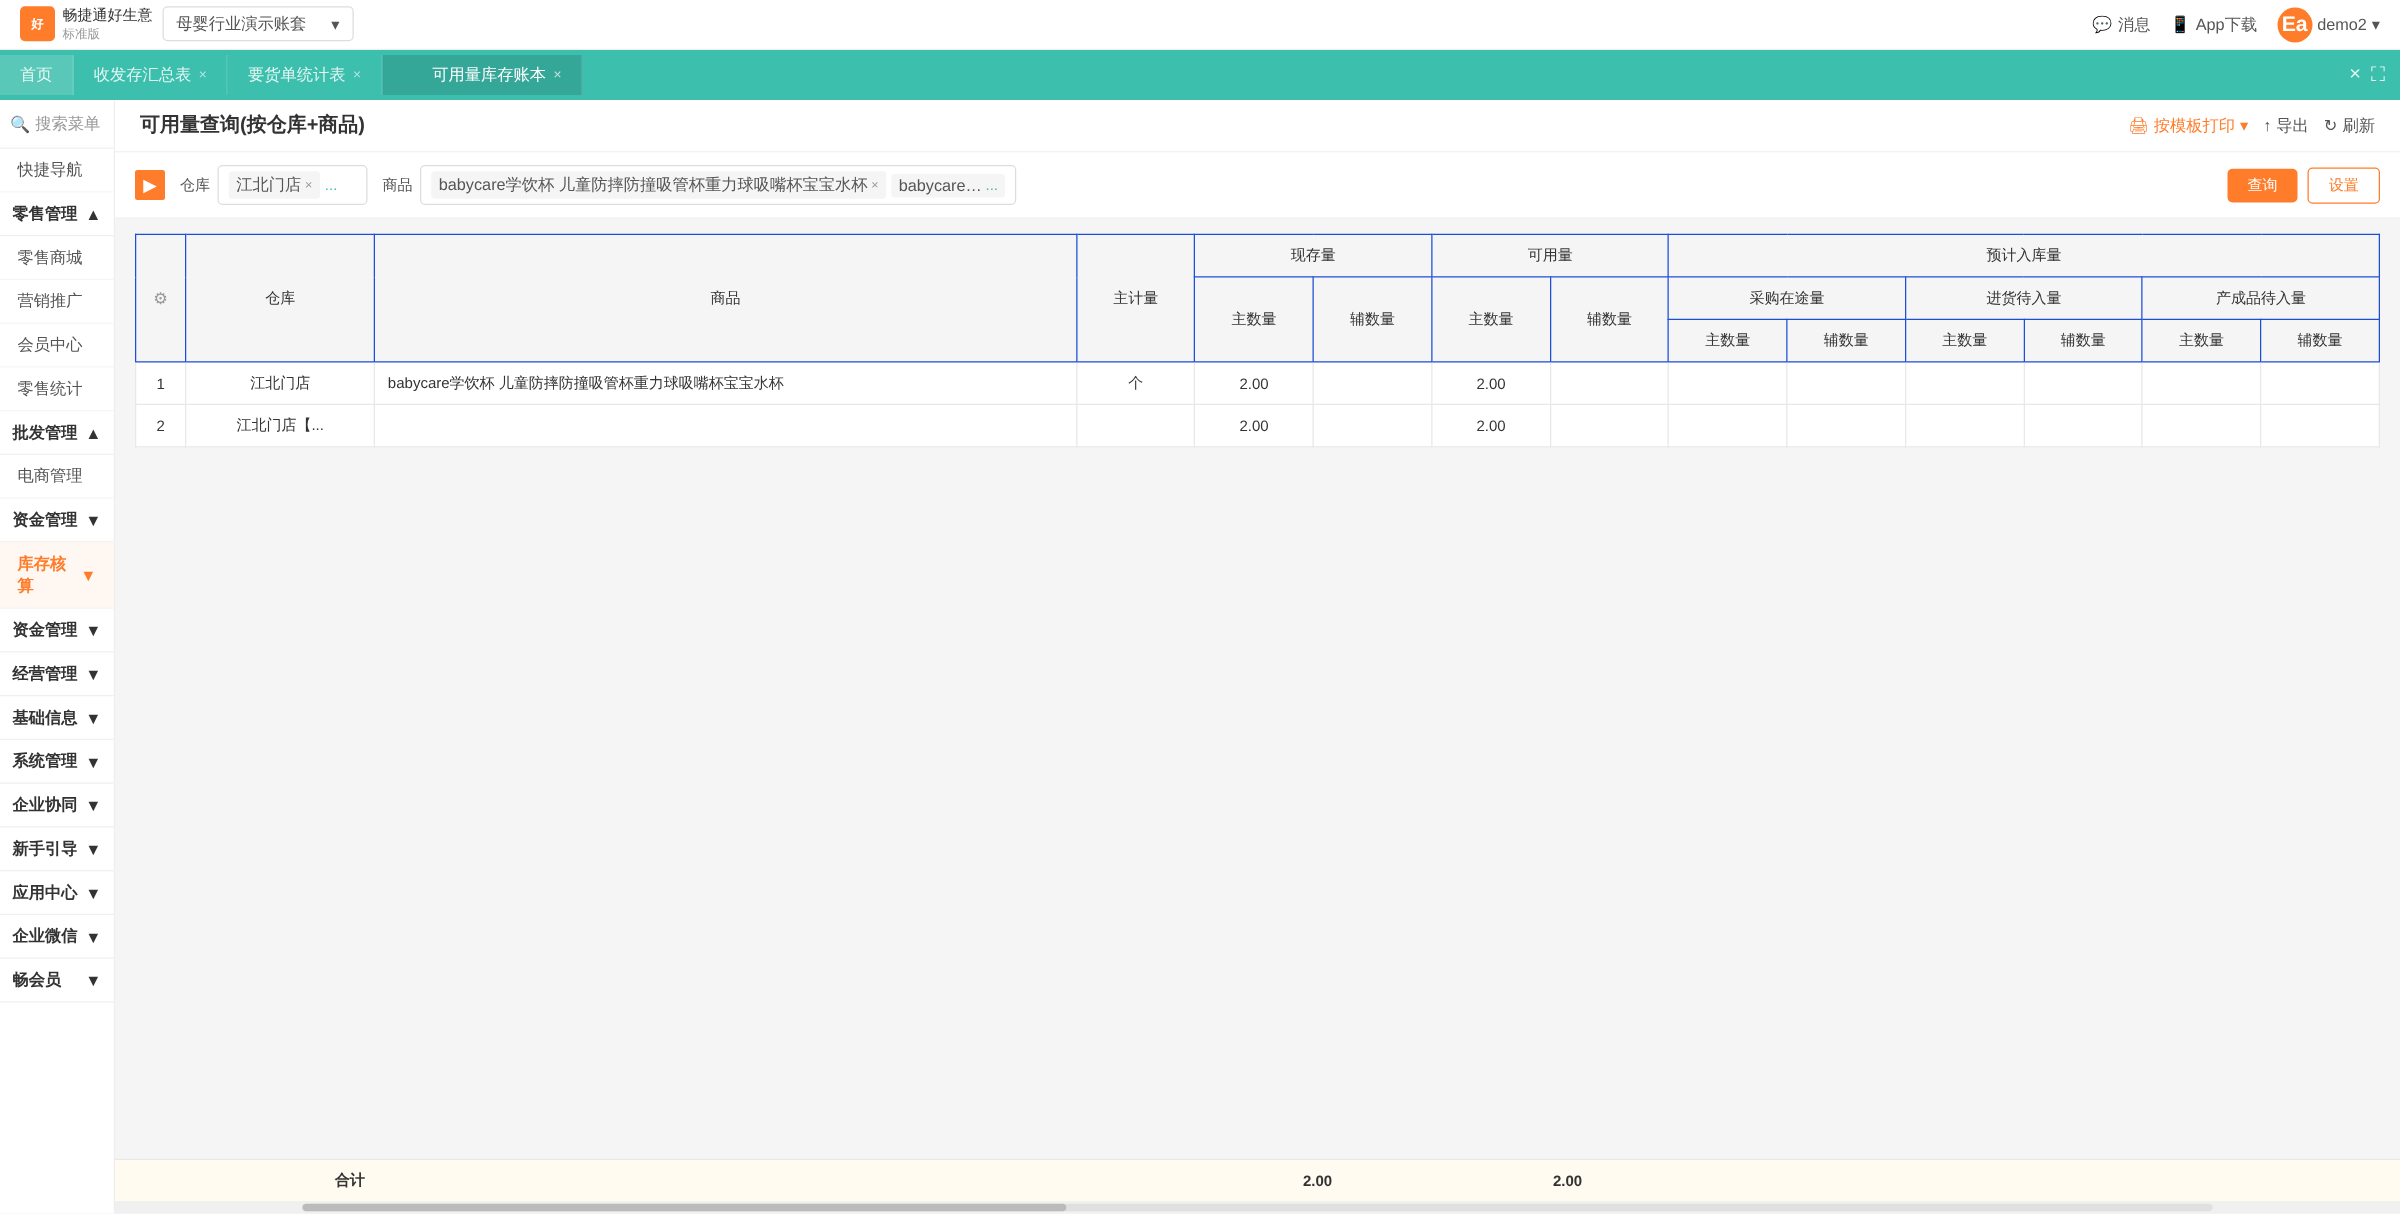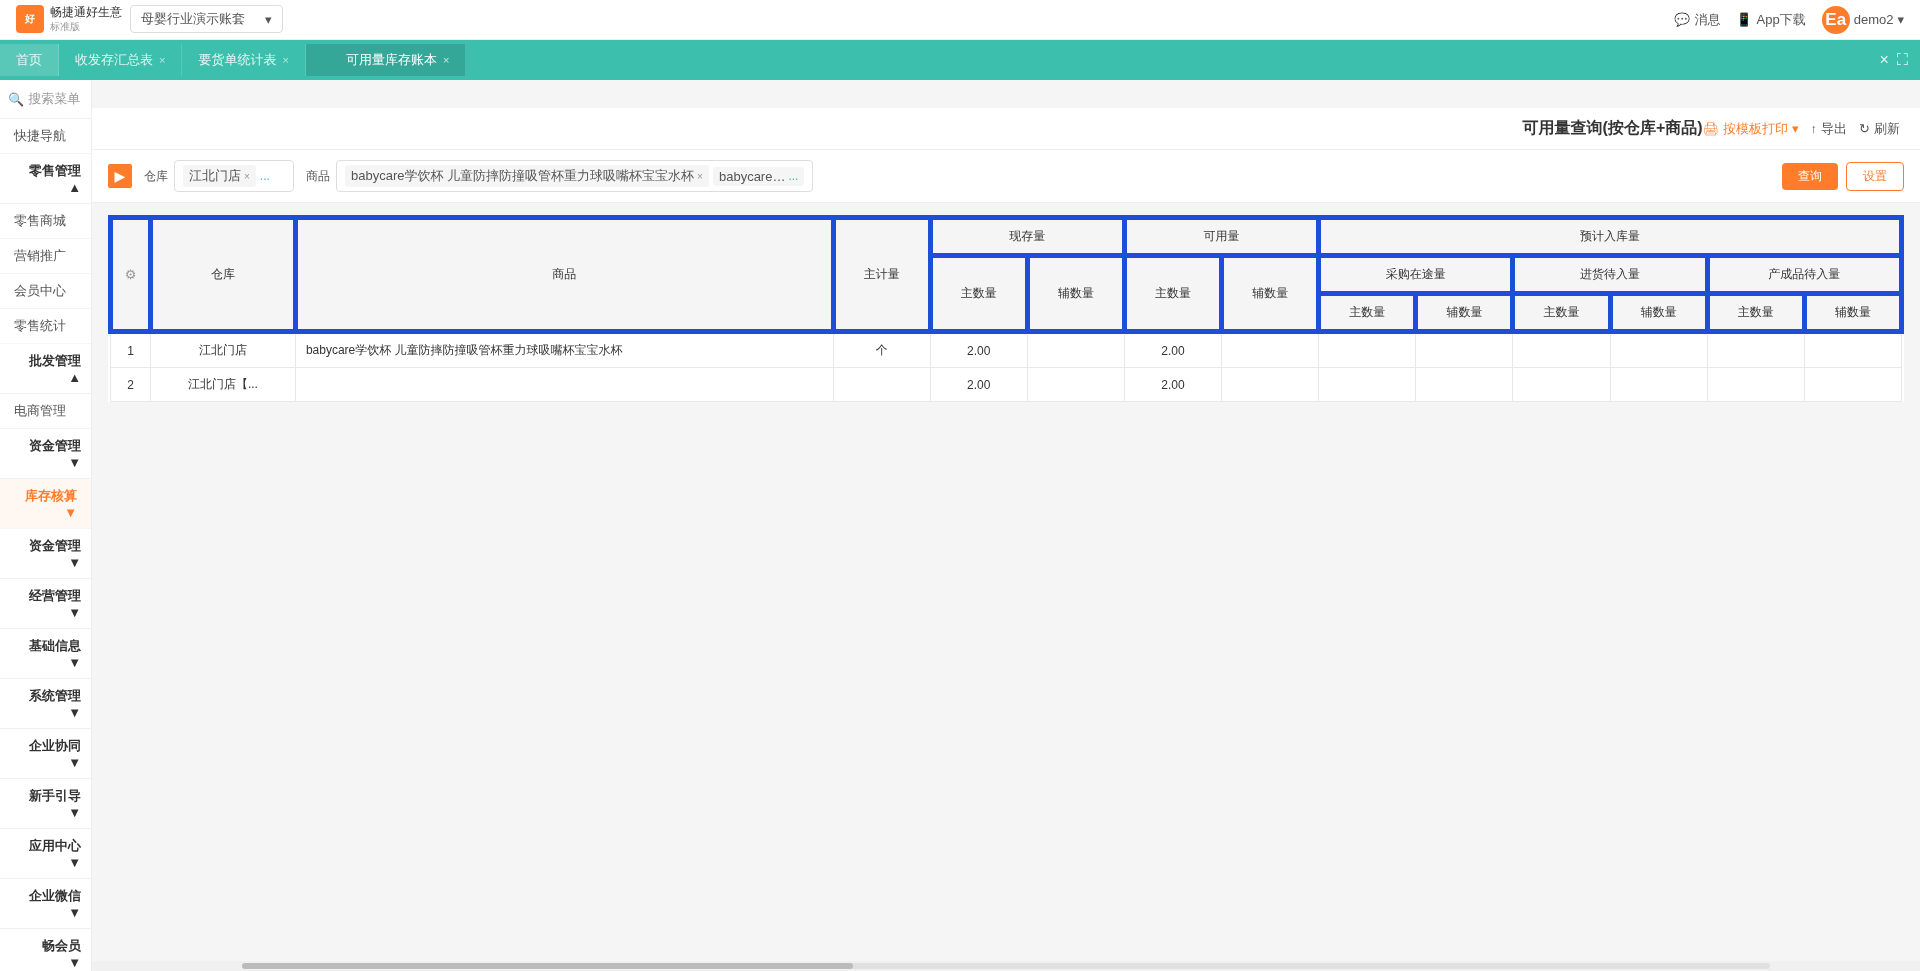--- a/index.html
+++ b/index.html
@@ -170,24 +170,23 @@
       overflow: hidden;
       background: #f5f5f5;
     }
 
     
     .page-header {
       background: #fff;
       padding: 10px 20px;
       display: flex;
       align-items: center;
-      justify-content: flex-end;
+      justify-content: space-between;
       border-bottom: 1px solid #eee;
       flex-shrink: 0;
-      margin-top: 28px;
     }
     .page-title {
       font-size: 16px;
       font-weight: bold;
       color: #333;
     }
     .page-actions {
       display: flex;
       align-items: center;
       gap: 12px;
@@ -301,21 +300,21 @@
       background: #f5f5f5;
     }
     .data-table {
       width: 100%;
       border-collapse: collapse;
       background: #fff;
       border: 1px solid #e8e8e8;
     }
     .data-table th {
       background: #f5f5f5;
-      border: 5px solid #1d4ed8;
+      border: 1px solid #1d4ed8;
       padding: 8px 10px;
       text-align: center;
       font-size: 12px;
       color: #333;
       font-weight: normal;
     }
     .data-table td {
       border: 1px solid #e8e8e8;
       padding: 8px 10px;
       text-align: center;
@@ -376,24 +375,23 @@
     }
 
     
     .sidebar-section-header {
       padding: 8px 10px;
       font-size: 12px;
       color: #333;
       font-weight: bold;
       display: flex;
       justify-content: space-between;
-      align-items: flex-end;
+      align-items: center;
       border-bottom: 1px solid #f0f0f0;
       cursor: pointer;
-      flex-direction: column;
     }
     .sidebar-menu-item {
       padding: 8px 14px;
       font-size: 12px;
       color: #555;
       cursor: pointer;
       border-bottom: 1px solid #f5f5f5;
     }
     .sidebar-menu-item.active {
       color: #ff7c2a;
@@ -650,20 +648,43 @@
               <td></td>
               <td></td>
               <td></td>
               <td></td>
               <td></td>
             </tr>
           </tbody>
       </table>
     </div>
 
+    <div class="table-footer">
+      <table style="width:100%; border-collapse: collapse;">
+        <tbody>
+            <tr>
+          <td style="width:40px;"></td>
+          <td style="width:120px;"></td>
+          <td style="flex:1; min-width:300px;">
+            <span class="footer-cell">合计</span>
+          </td>
+          <td style="width:80px;"></td>
+          <td style="width:100px; text-align:center;" class="footer-cell">2.00</td>
+          <td style="width:100px;"></td>
+          <td style="width:100px; text-align:center;" class="footer-cell">2.00</td>
+          <td style="width:100px;"></td>
+          <td style="width:100px;"></td>
+          <td style="width:100px;"></td>
+          <td style="width:100px;"></td>
+          <td style="width:100px;"></td>
+          <td style="width:100px;"></td>
+        </tr>
+      </tbody>
+        </table>
+    </div>
 
     <div class="scrollbar-area">
       <div class="scrollbar-track">
         <div class="scrollbar-thumb"></div>
       </div>
     </div>
 
   </div>
 </div>
 

